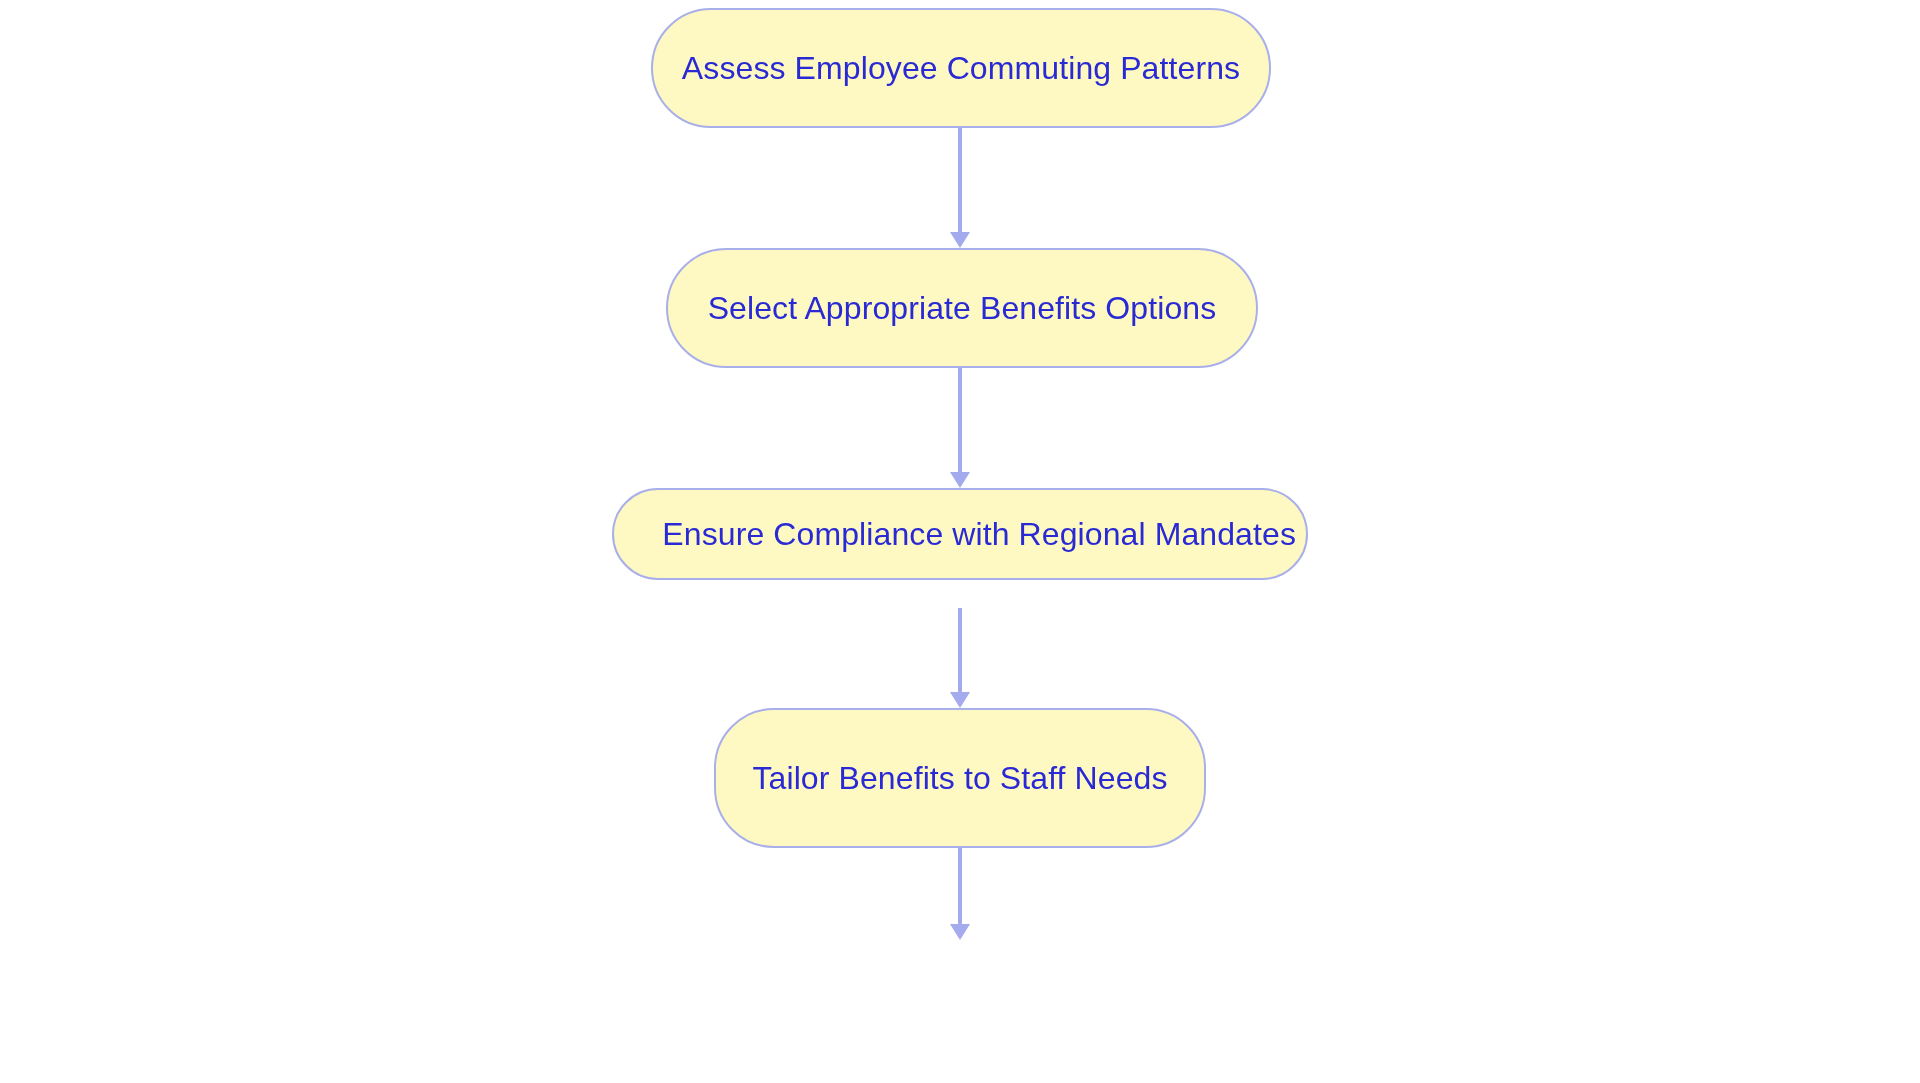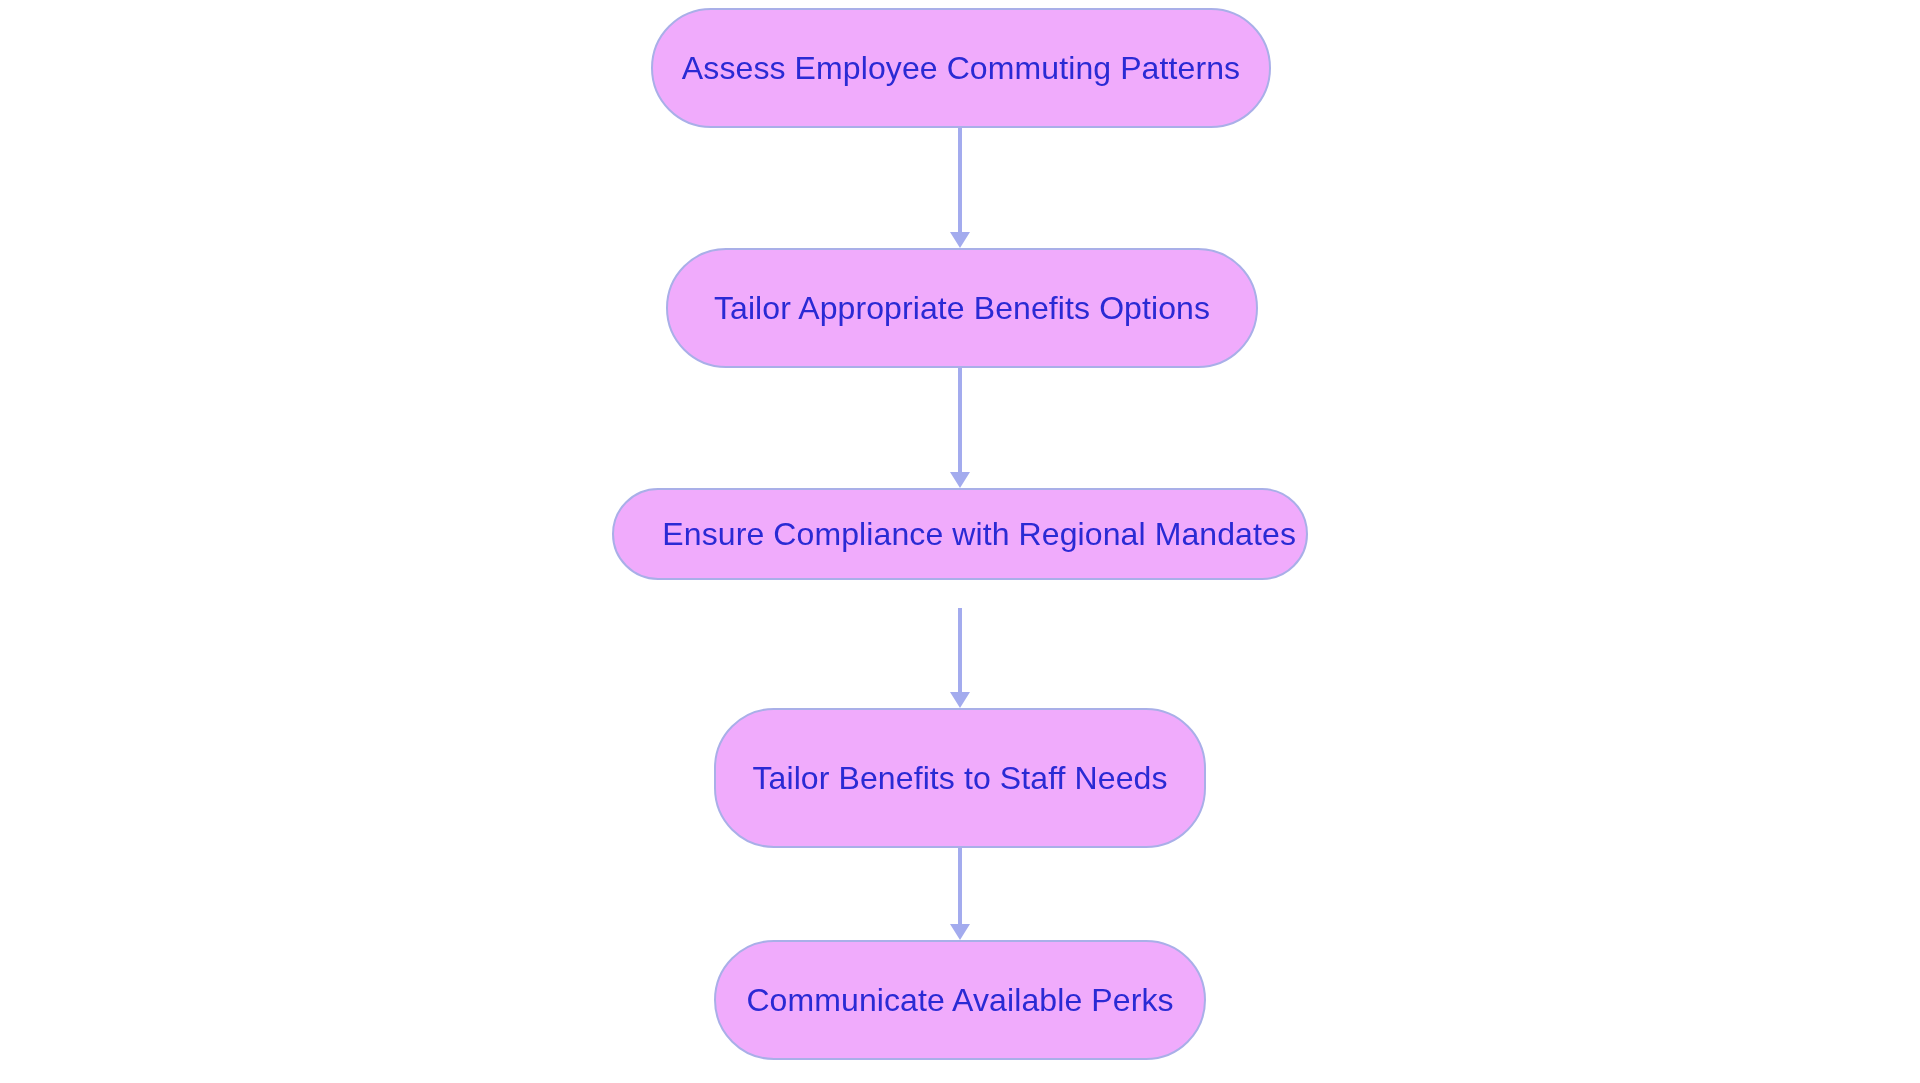--- a/index.html
+++ b/index.html
@@ -17,21 +17,21 @@
     overflow: hidden;
     font-family: "Liberation Sans", "DejaVu Sans", sans-serif;
   }
 
   .flow-node {
     position: absolute;
     box-sizing: border-box;
     display: flex;
     align-items: center;
     justify-content: center;
-    background: #f0abfc;
+    background: #fef9c3;
     border: 2px solid #a9afe8;
     border-radius: 60px;
     color: #2a2ad4;
     font-size: 32px;
     font-weight: 400;
     letter-spacing: 0.1px;
     white-space: nowrap;
     user-select: none;
   }
 
@@ -83,28 +83,25 @@
       <line x1="30" y1="0" x2="30" y2="98" stroke="#a3abee" stroke-width="4"></line>
       <polygon points="20,96 40,96 30,112" fill="#a3abee"></polygon>
     </svg>
   </div>
 
   <div class="flow-node" style="left:651px; top:8px; width:620px; height:120px;">
     <span class="node-label">Assess Employee Commuting Patterns</span>
   </div>
 
   <div class="flow-node" style="left:666px; top:248px; width:592px; height:120px;">
-    <span class="node-label">Tailor Appropriate Benefits Options</span>
+    <span class="node-label">Select Appropriate Benefits Options</span>
   </div>
 
   <div class="flow-node" style="left:612px; top:488px; width:696px; height:92px;justify-content:flex-end;">
     <span class="node-label">Ensure Compliance with Regional Mandates</span>
   </div>
 
   <div class="flow-node" style="left:714px; top:708px; width:492px; height:140px;">
     <span class="node-label">Tailor Benefits to Staff Needs</span>
   </div>
 
-  <div class="flow-node" style="left:714px; top:940px; width:492px; height:120px;">
-    <span class="node-label">Communicate Available Perks</span>
-  </div>
 
 </div>
 
 </body></html>

